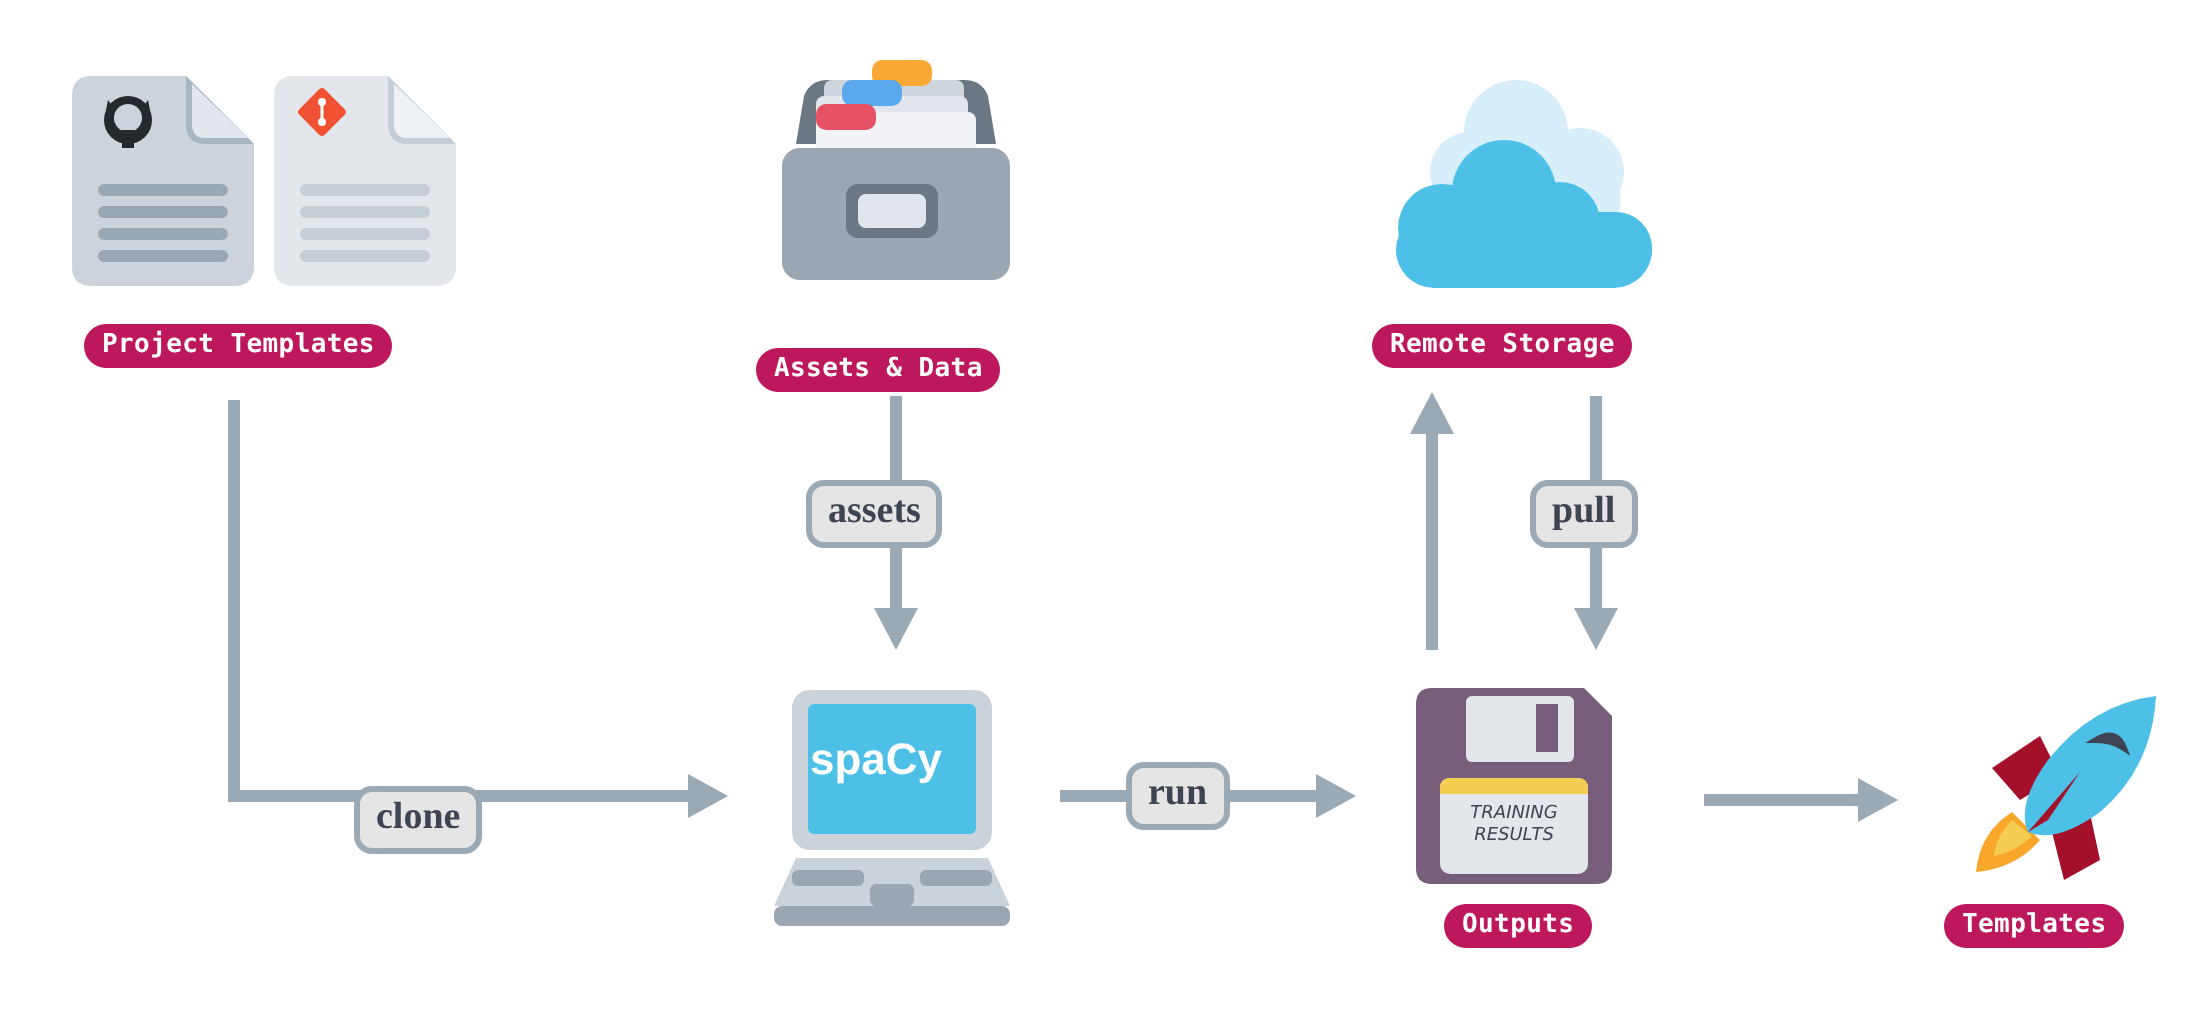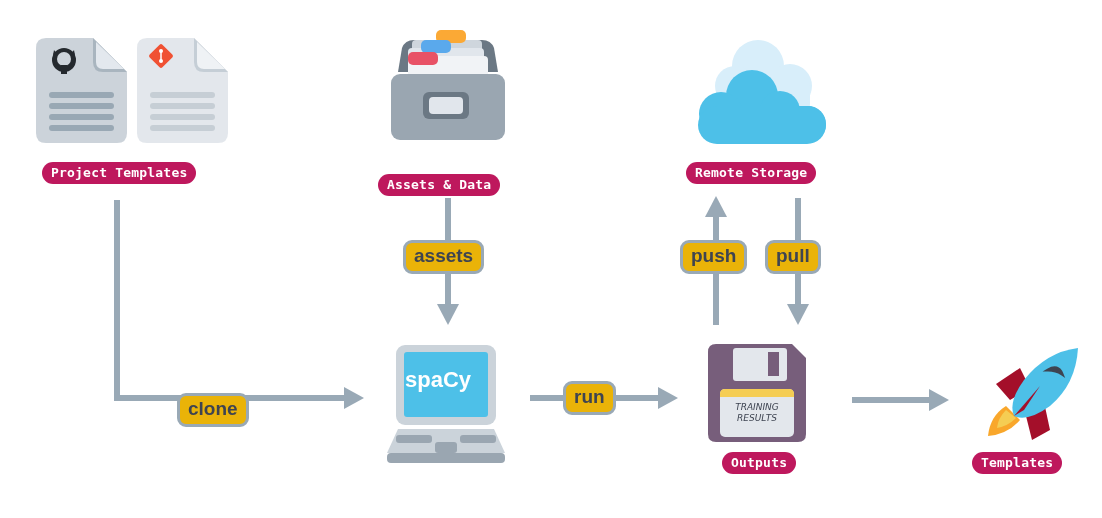--- a/index.html
+++ b/index.html
@@ -6,22 +6,22 @@
   body { width: 1102px; height: 518px; position: relative; overflow: hidden; font-family: "DejaVu Sans", sans-serif; }
   #stage { position: absolute; left: 0; top: 0; width: 1102px; height: 518px; }
   .node-label {
     position: absolute; height: 22px; line-height: 22px; padding: 0 9px;
     background: #be185d; color: #ffffff; border-radius: 11px;
     font-family: "DejaVu Sans Mono", monospace; font-size: 13px; font-weight: bold;
     white-space: nowrap; letter-spacing: 0.2px;
   }
   .edge-label {
     position: absolute; height: 28px; line-height: 26px; padding: 0 8px;
-    background: #eab308; color: #3e4451; border: 3px solid #99a9b6; border-radius: 9px;
-    font-family: Liberation Sans, sans-serif; font-size: 19px; font-weight: bold;
+    background: #e5e5e5; color: #3e4451; border: 3px solid #99a9b6; border-radius: 9px;
+    font-family: Liberation Serif, serif; font-size: 19px; font-weight: bold;
     white-space: nowrap; box-sizing: content-box;
   }
   .icon { position: absolute; }
 </style>
 </head>
 <body>
 
 <div id="stage">
 
   <svg class="icon" width="1102" height="518" style="left:0;top:0;">
@@ -143,16 +143,15 @@
 
   <div class="node-label" style="left:42px;top:162px;">Project Templates</div>
   <div class="node-label" style="left:378px;top:174px;">Assets &amp; Data</div>
   <div class="node-label" style="left:686px;top:162px;">Remote Storage</div>
   <div class="node-label" style="left:722px;top:452px;">Outputs</div>
   <div class="node-label" style="left:972px;top:452px;">Templates</div>
 
   <div class="edge-label" style="left:177px;top:381px;margin-top:12px;">clone</div>
   <div class="edge-label" style="left:403px;top:240px;">assets</div>
   <div class="edge-label" style="left:563px;top:381px;">run</div>
-  <div class="edge-label" style="left:680px;top:240px;">push</div>
   <div class="edge-label" style="left:765px;top:240px;">pull</div>
 
 </div>
 
 </body></html>

